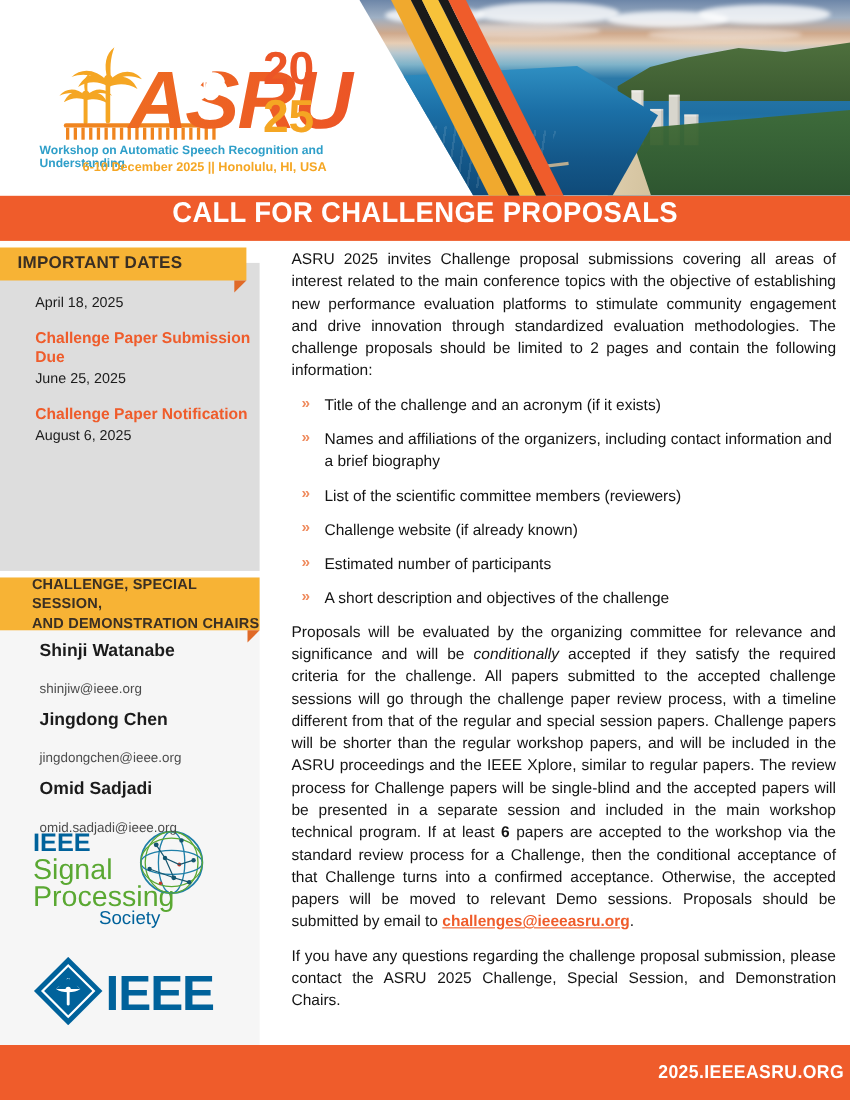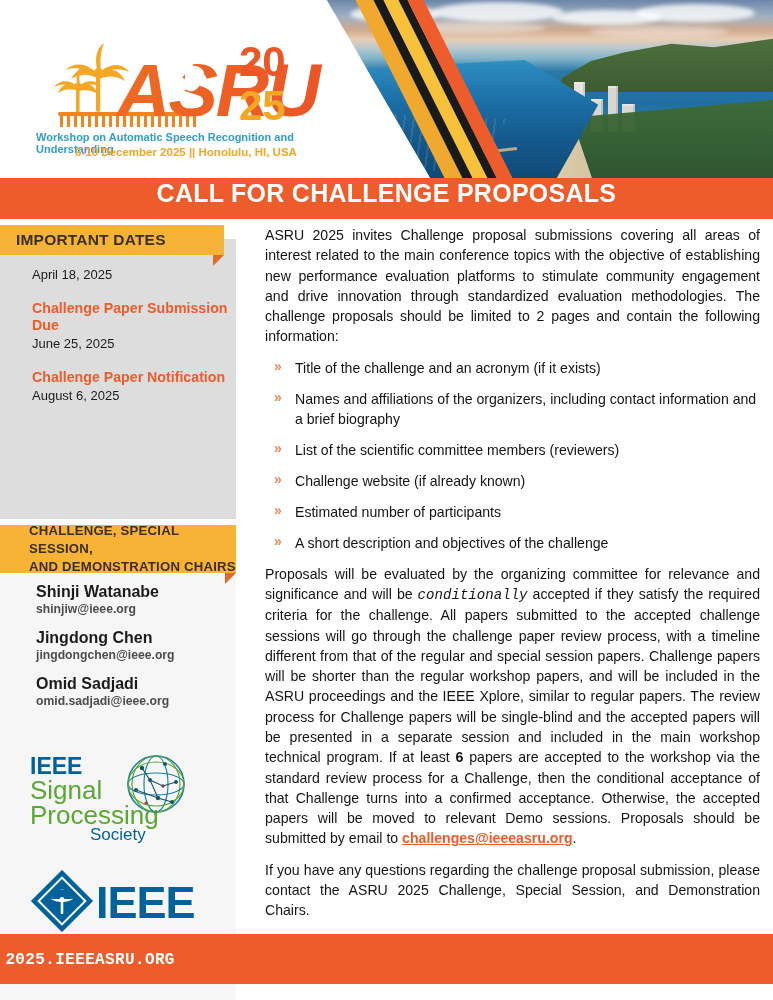--- a/index.html
+++ b/index.html
@@ -108,21 +108,21 @@
   }
   .date-value{
     color:#1c1c1c; font-size:13px; line-height:1.35; margin-top:1px;
   }
 
   .chairs{
     position:absolute; top:358px; left:36px; width:200px; z-index:3;
   }
   .chair-item{ margin-bottom:13px; }
   .chair-name{ font-weight:bold; font-size:16px; color:#1b1b1b; }
-  .chair-mail{ font-size:12.2px; color:#4c4c4c; margin-top:1px;font-weight:bold;}
+  .chair-mail{ font-size:12.2px; color:#4c4c4c; margin-top:18px;}
 
   
   .logo-sps{ position:absolute; top:525px; left:28px; width:180px; height:95px;}
   .logo-ieee{ position:absolute; top:645px; left:30px; width:190px; height:62px;}
 
   
   .main{
     position:absolute; left:265px; top:225px; width:495px;
   }
   .main p{
@@ -131,27 +131,27 @@
   }
   .bullets{ list-style:none; margin:5px 0 9px 0; }
   .bullets li{
     position:relative; padding-left:30px; font-size:14.1px; line-height:1.42;
     color:#141414; margin-bottom:11px;
   }
   .bullets li .bmark{
     position:absolute; left:9px; top:-1px; color:#ef8b5e; font-size:14px; font-weight:bold;
   }
   .email{ color:#ef5c2b; font-weight:bold; }
-  em.cond{ font-style:italic;font-family:Liberation Mono, monospace; }
+  em.cond{ font-style:italic; }
   b.six{ font-weight:bold; }
 
   
   .footer{
-    position:absolute; left:0; bottom:16px; width:773px; height:50px;
-    background:#ef5c2b; display:flex; align-items:center; justify-content:flex-start;font-family:Liberation Mono, monospace;
+    position:absolute; left:0; bottom:0; width:773px; height:50px;
+    background:#ef5c2b; display:flex; align-items:center; justify-content:flex-end;
   }
   .footer span{
     color:#ffffff; font-weight:bold; font-size:17px; letter-spacing:.4px;
     transform:scaleX(.94);
   }
 </style>
 </head>
 <body>
 
 <div class="hero">

